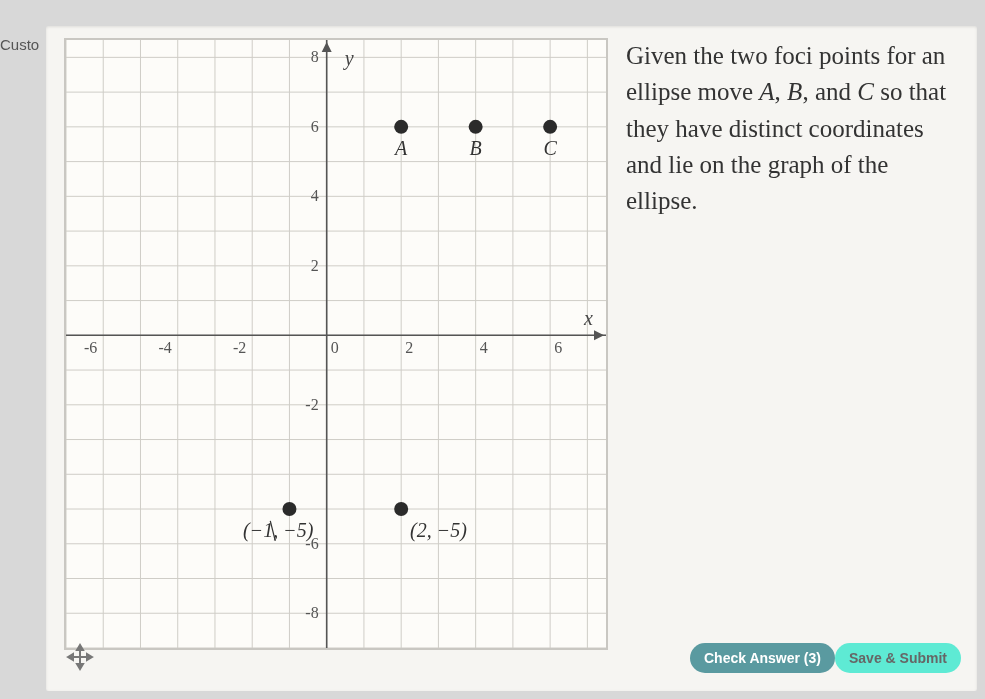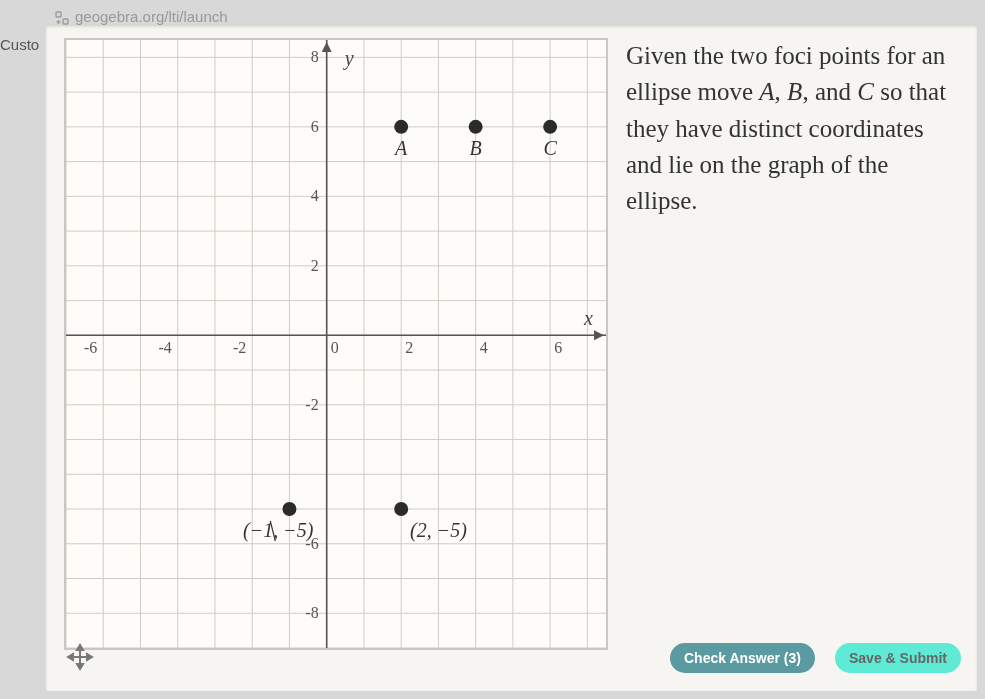--- a/index.html
+++ b/index.html
@@ -6,40 +6,32 @@
 .sans{font-family:Arial,Helvetica,sans-serif}
 .vp{width:985px;height:699px;position:relative;background:#d8d8d8;overflow:hidden}
 .url{position:absolute;left:55px;top:8px;font-family:Arial,sans-serif;font-size:15px;color:#999}
 .url-ico{display:inline-block;width:14px;height:14px;margin-right:6px;vertical-align:middle}
 .cust{position:absolute;left:0;top:36px;font-family:Arial,sans-serif;font-size:15px;color:#555}
 .page{position:absolute;left:46px;top:26px;right:8px;bottom:8px;background:#f6f5f2;border-radius:2px;box-shadow:inset 0 1px 3px rgba(0,0,0,.1)}
 .graph-wrap{position:absolute;left:18px;top:12px;width:540px;height:608px;border:2px solid #c9c7c2;background:#fdfcf9}
 .graph{position:absolute;inset:0}
 .instr{position:absolute;left:580px;top:12px;right:12px;font-size:25px;line-height:1.45;color:#333}
 .instr .it{font-style:italic;font-family:'Times New Roman',serif}
-.btns{position:absolute;right:16px;bottom:18px;display:flex;gap:20px;font-family:Arial,sans-serif}
+.btns{position:absolute;right:16px;bottom:18px;display:flex;gap:0;font-family:Arial,sans-serif}
 .btn{padding:7px 14px;border-radius:18px;font-size:14px;font-weight:bold;cursor:pointer;border:none}
 .btn-check{background:#5a9aa0;color:#fff}
 .btn-save{background:#5eead4;color:#666}
 .move-ico{position:absolute;left:20px;bottom:20px;width:28px;height:28px}
 svg text{font-family:'Times New Roman',serif}
 svg text.it{font-style:italic}
 </style>
 </head>
 <body>
 
 <div class="vp">
-  <div class="url sans">
-    <svg class="url-ico" viewBox="0 0 14 14">
-        <rect x="1" y="1" width="5" height="5" rx="1" fill="none" stroke="#999" stroke-width="1.3"></rect>
-        <rect x="8" y="8" width="5" height="5" rx="1" fill="none" stroke="#999" stroke-width="1.3"></rect>
-        <line x1="3.5" y1="9" x2="3.5" y2="13" stroke="#999" stroke-width="1.3"></line>
-        <line x1="1.5" y1="11" x2="5.5" y2="11" stroke="#999" stroke-width="1.3"></line>
-      </svg><span>geogebra.org/lti/launch</span>
-  </div>
   <div class="cust">Custo</div>
 
   <div class="page">
     <div class="graph-wrap">
       <svg class="graph" id="plot" viewBox="0 0 540 608">
           <line x1="0" y1="0" x2="0" y2="608" stroke="#cfcdc7" stroke-width="1"></line>
           <line x1="37.241379310344826" y1="0" x2="37.241379310344826" y2="608" stroke="#cfcdc7" stroke-width="1"></line>
           <line x1="74.48275862068965" y1="0" x2="74.48275862068965" y2="608" stroke="#cfcdc7" stroke-width="1"></line>
           <line x1="111.72413793103448" y1="0" x2="111.72413793103448" y2="608" stroke="#cfcdc7" stroke-width="1"></line>
           <line x1="148.9655172413793" y1="0" x2="148.9655172413793" y2="608" stroke="#cfcdc7" stroke-width="1"></line>

